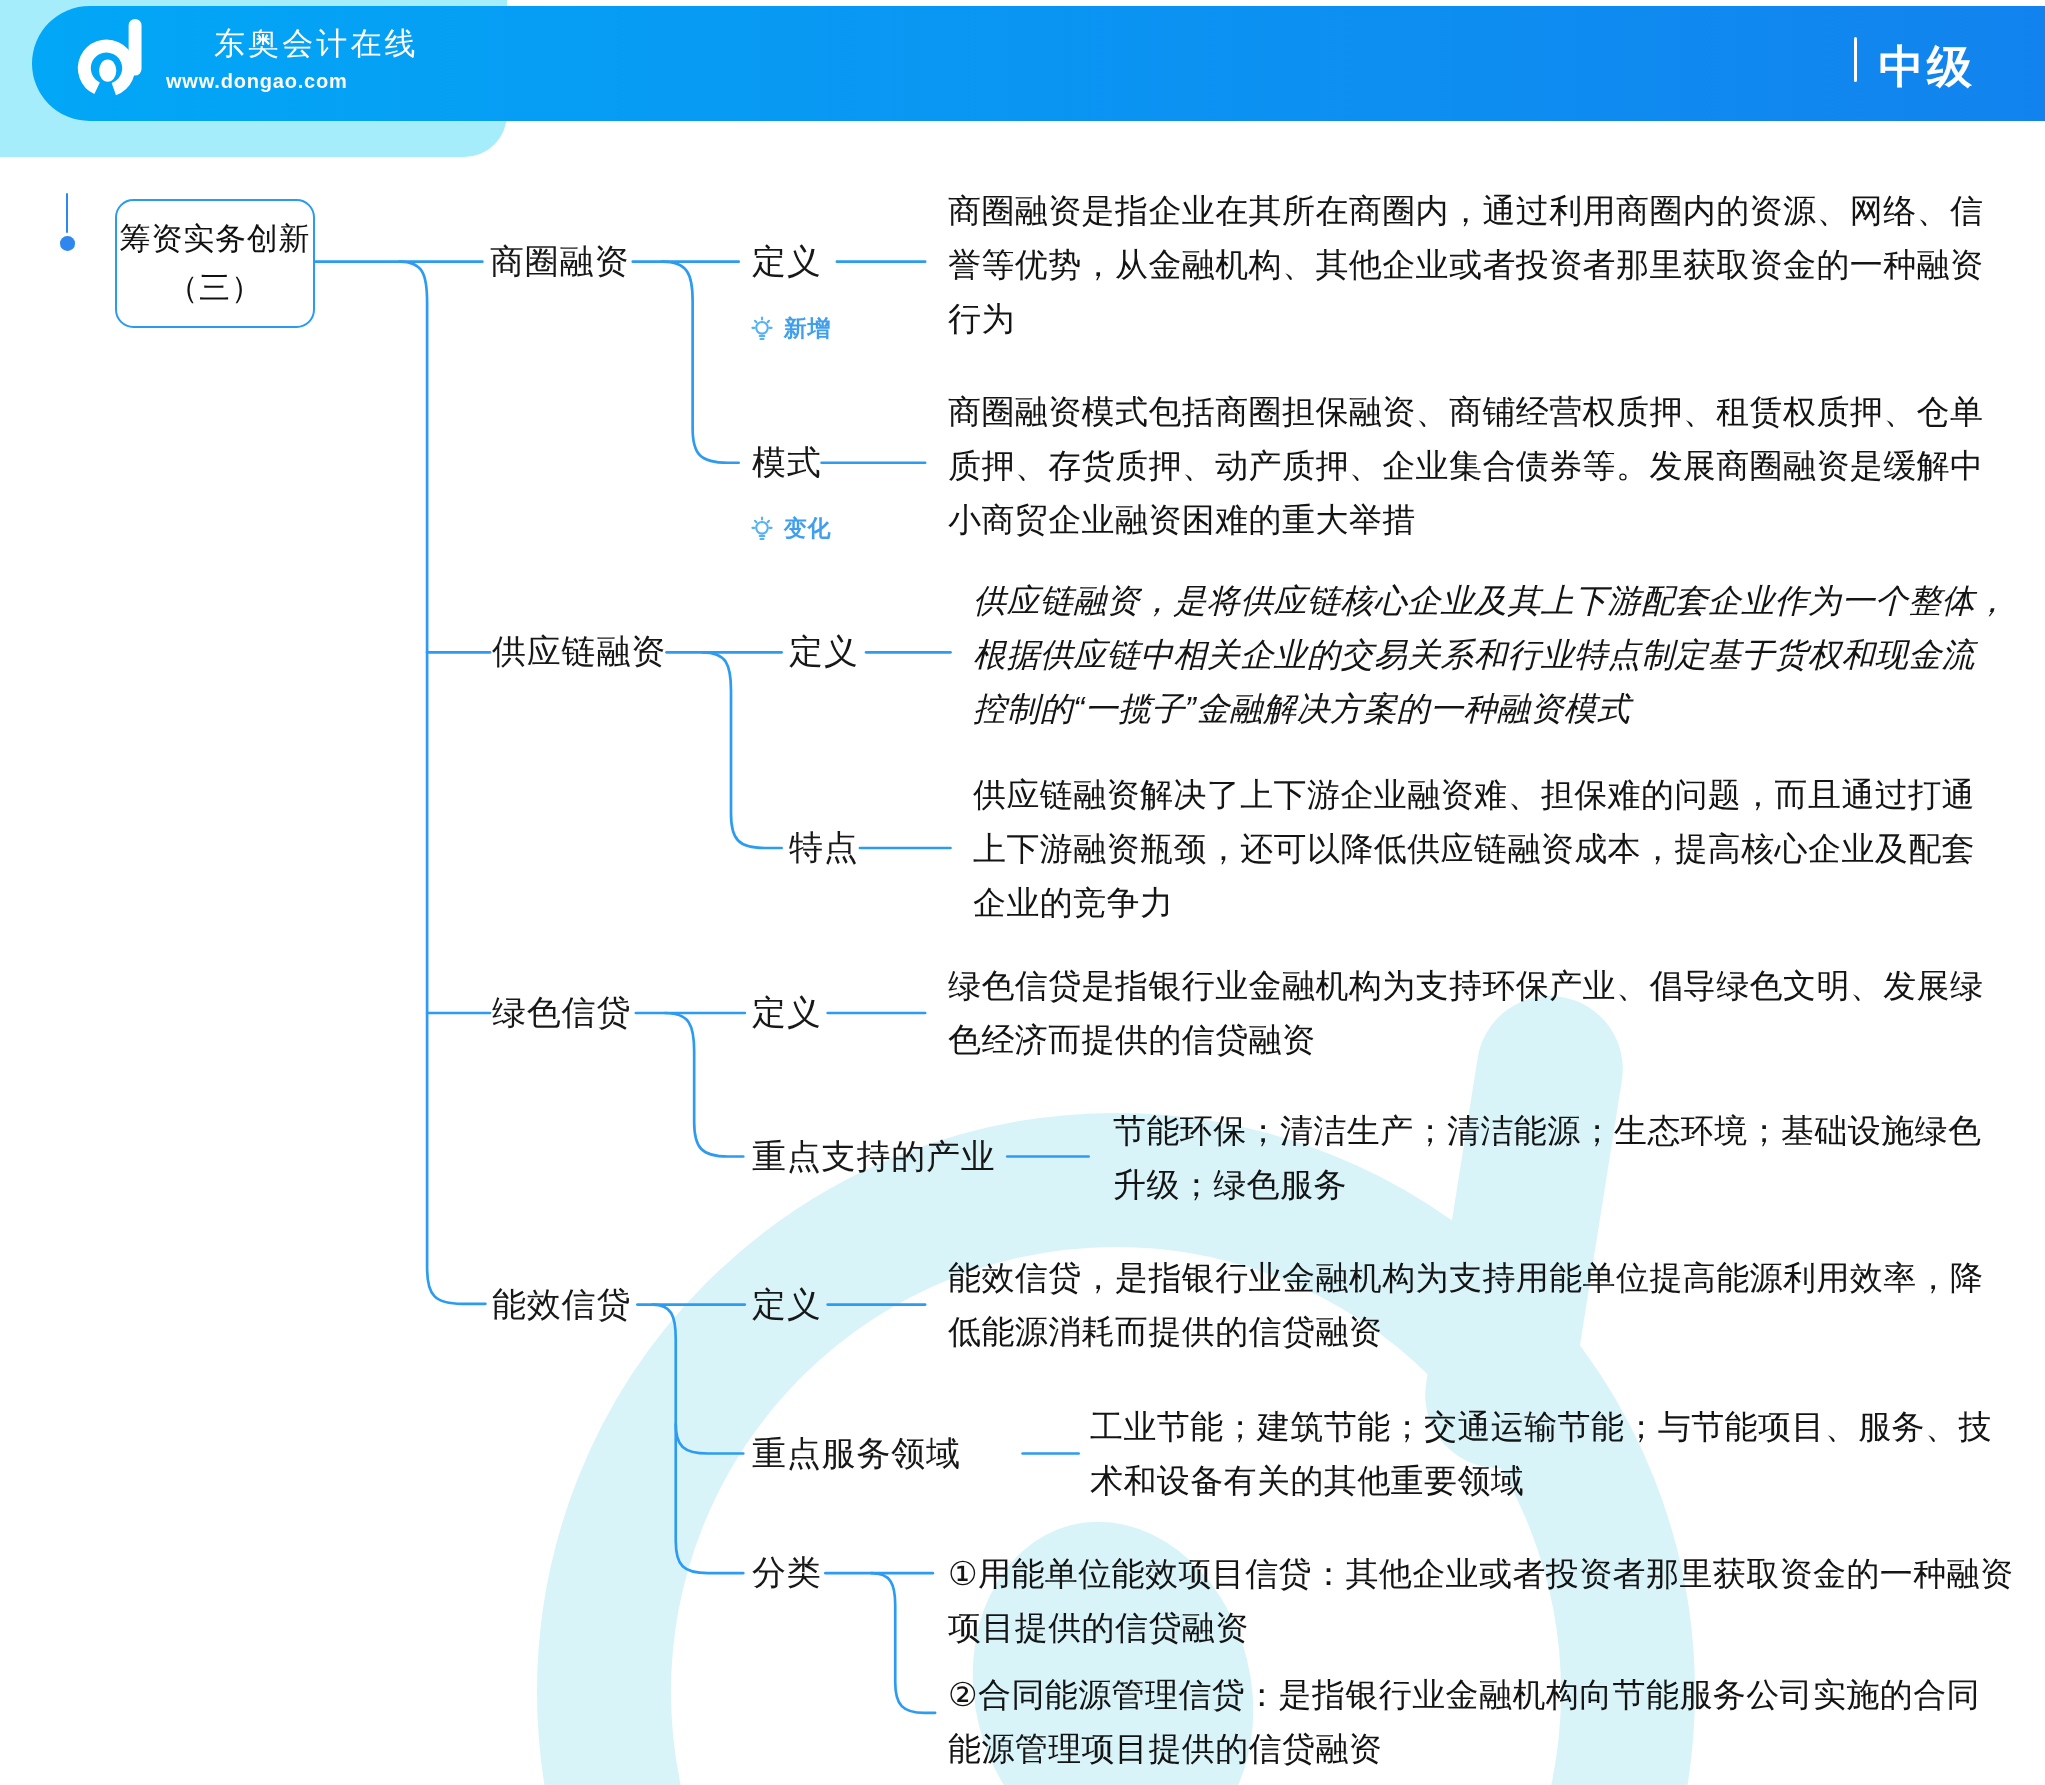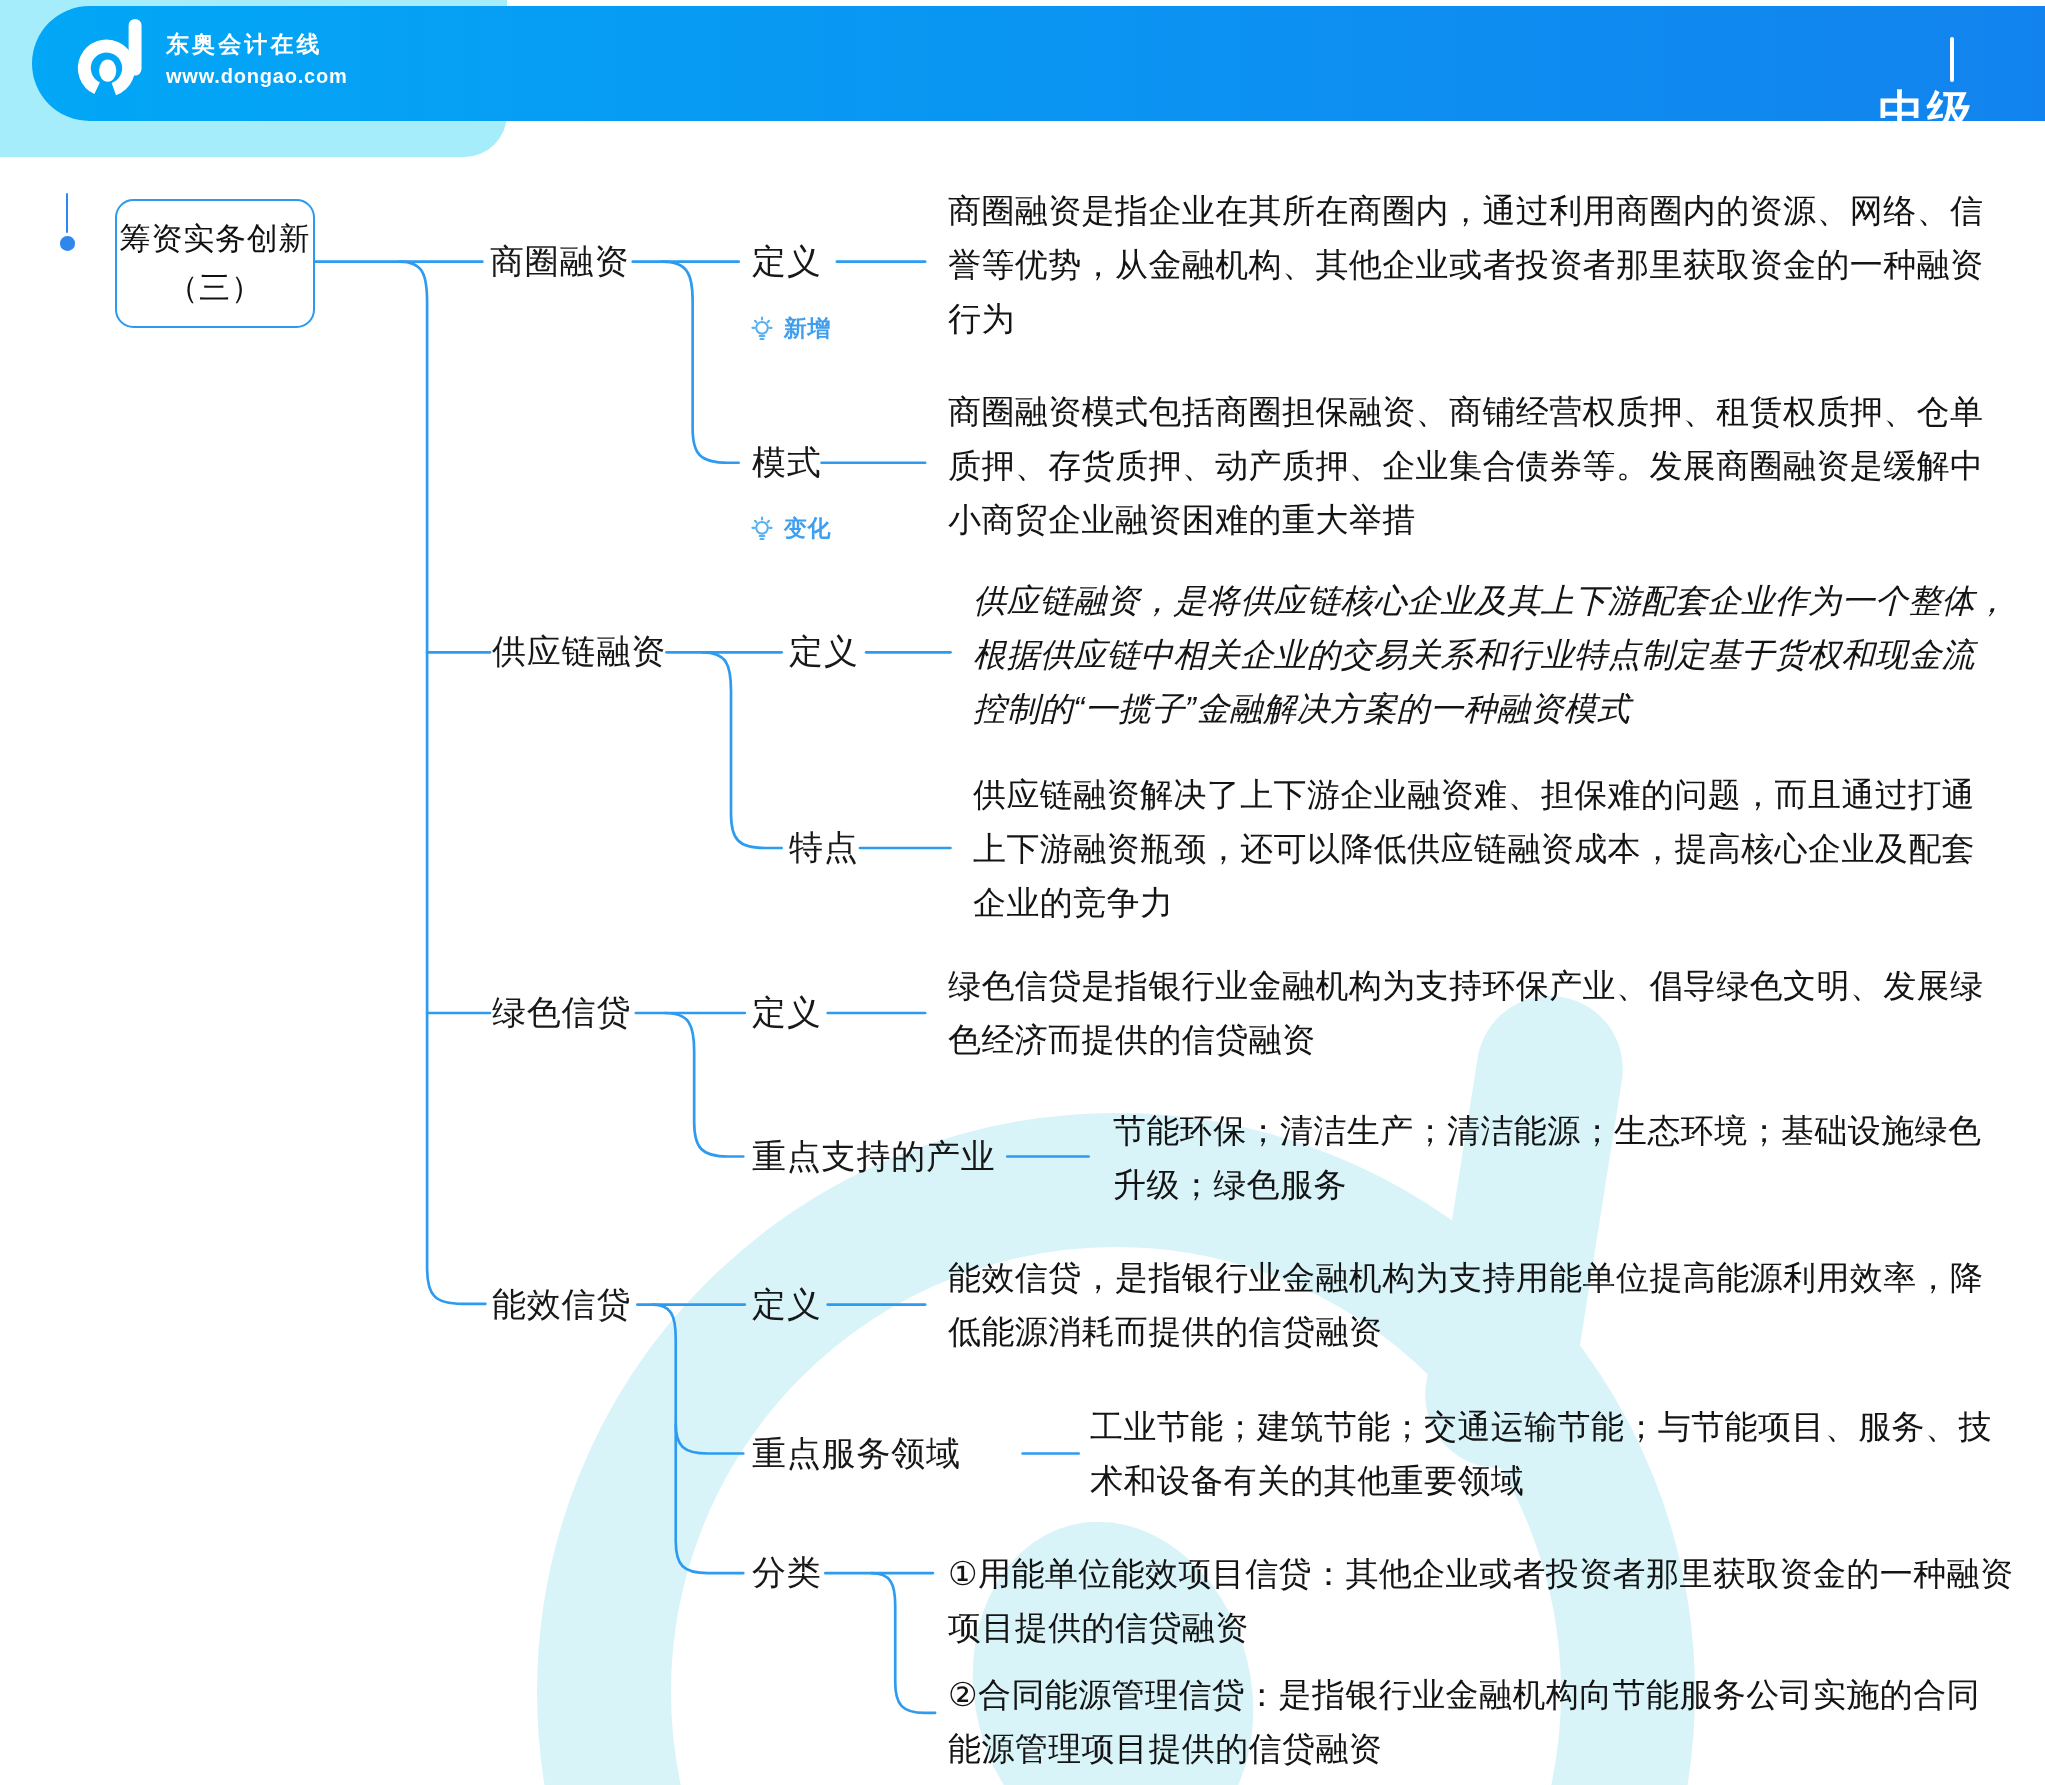--- a/index.html
+++ b/index.html
@@ -12,23 +12,23 @@
   .wm-ring{left:537px;top:1113px;width:890px;height:890px;border:134px solid #d9f4f9;border-radius:50%;}
   .wm-dot{left:975px;top:1520px;width:276px;height:345px;background:#d9f4f9;border-radius:50%;transform:rotate(-14deg);}
   .wm-bar{left:1451px;top:994px;width:146px;height:476px;background:#d9f4f9;border-radius:77px;transform:rotate(9deg);}
   
   .hdr-cyan{position:absolute;z-index:2;left:0;top:0;width:507px;height:157px;background:#a6edfb;border-radius:0 0 43px 0;}
   .hdr-blue{position:absolute;z-index:3;left:32px;top:6.1px;right:0;height:115px;
     background:linear-gradient(90deg,#02a7f6 0%,#0b93f2 55%,#1283ee 100%);
     border-radius:58px 0 0 58px;}
   .logo{position:absolute;left:40px;top:9.2px;display:flex;align-items:center;}
   .brand{margin-left:14px;}
-  .brand-name{font-size:23px;font-weight:700;color:#ffffff;letter-spacing:3.1px;}
+  .brand-name{font-size:31px;font-weight:400;color:#ffffff;letter-spacing:3.1px;margin-left:48px;}
   .brand-url{font-size:20px;font-weight:700;color:#ffffff;margin-top:4.6px;letter-spacing:0.8px;}
-  .level{position:absolute;right:71px;top:31px;display:flex;align-items:flex-end;flex-direction:column;}
+  .level{position:absolute;right:71px;top:31px;display:flex;align-items:flex-start;}
   .level-sep{width:3.8px;height:45px;background:#ffffff;border-radius:2.3px;margin-right:21.5px;}
   .level-text{font-size:45px;font-weight:700;color:#ffffff;letter-spacing:3.1px;}
   
   .wires{position:absolute;z-index:1;left:0;top:0;}
   .ptr-line{position:absolute;z-index:2;left:66px;top:193px;width:2.3px;height:40px;background:#2f86ee;border-radius:1.5px;}
   .ptr-dot{position:absolute;z-index:2;left:60px;top:236px;width:14.6px;height:14.6px;background:#2f86ee;border-radius:50%;}
   .root-box{
     position:absolute;z-index:2;left:115px;top:199px;width:196px;height:125px;
     background:#ffffff;border:2.3px solid #2b9bf1;border-radius:18.4px;
     display:flex;flex-direction:column;align-items:center;justify-content:center;gap:6.1px;

